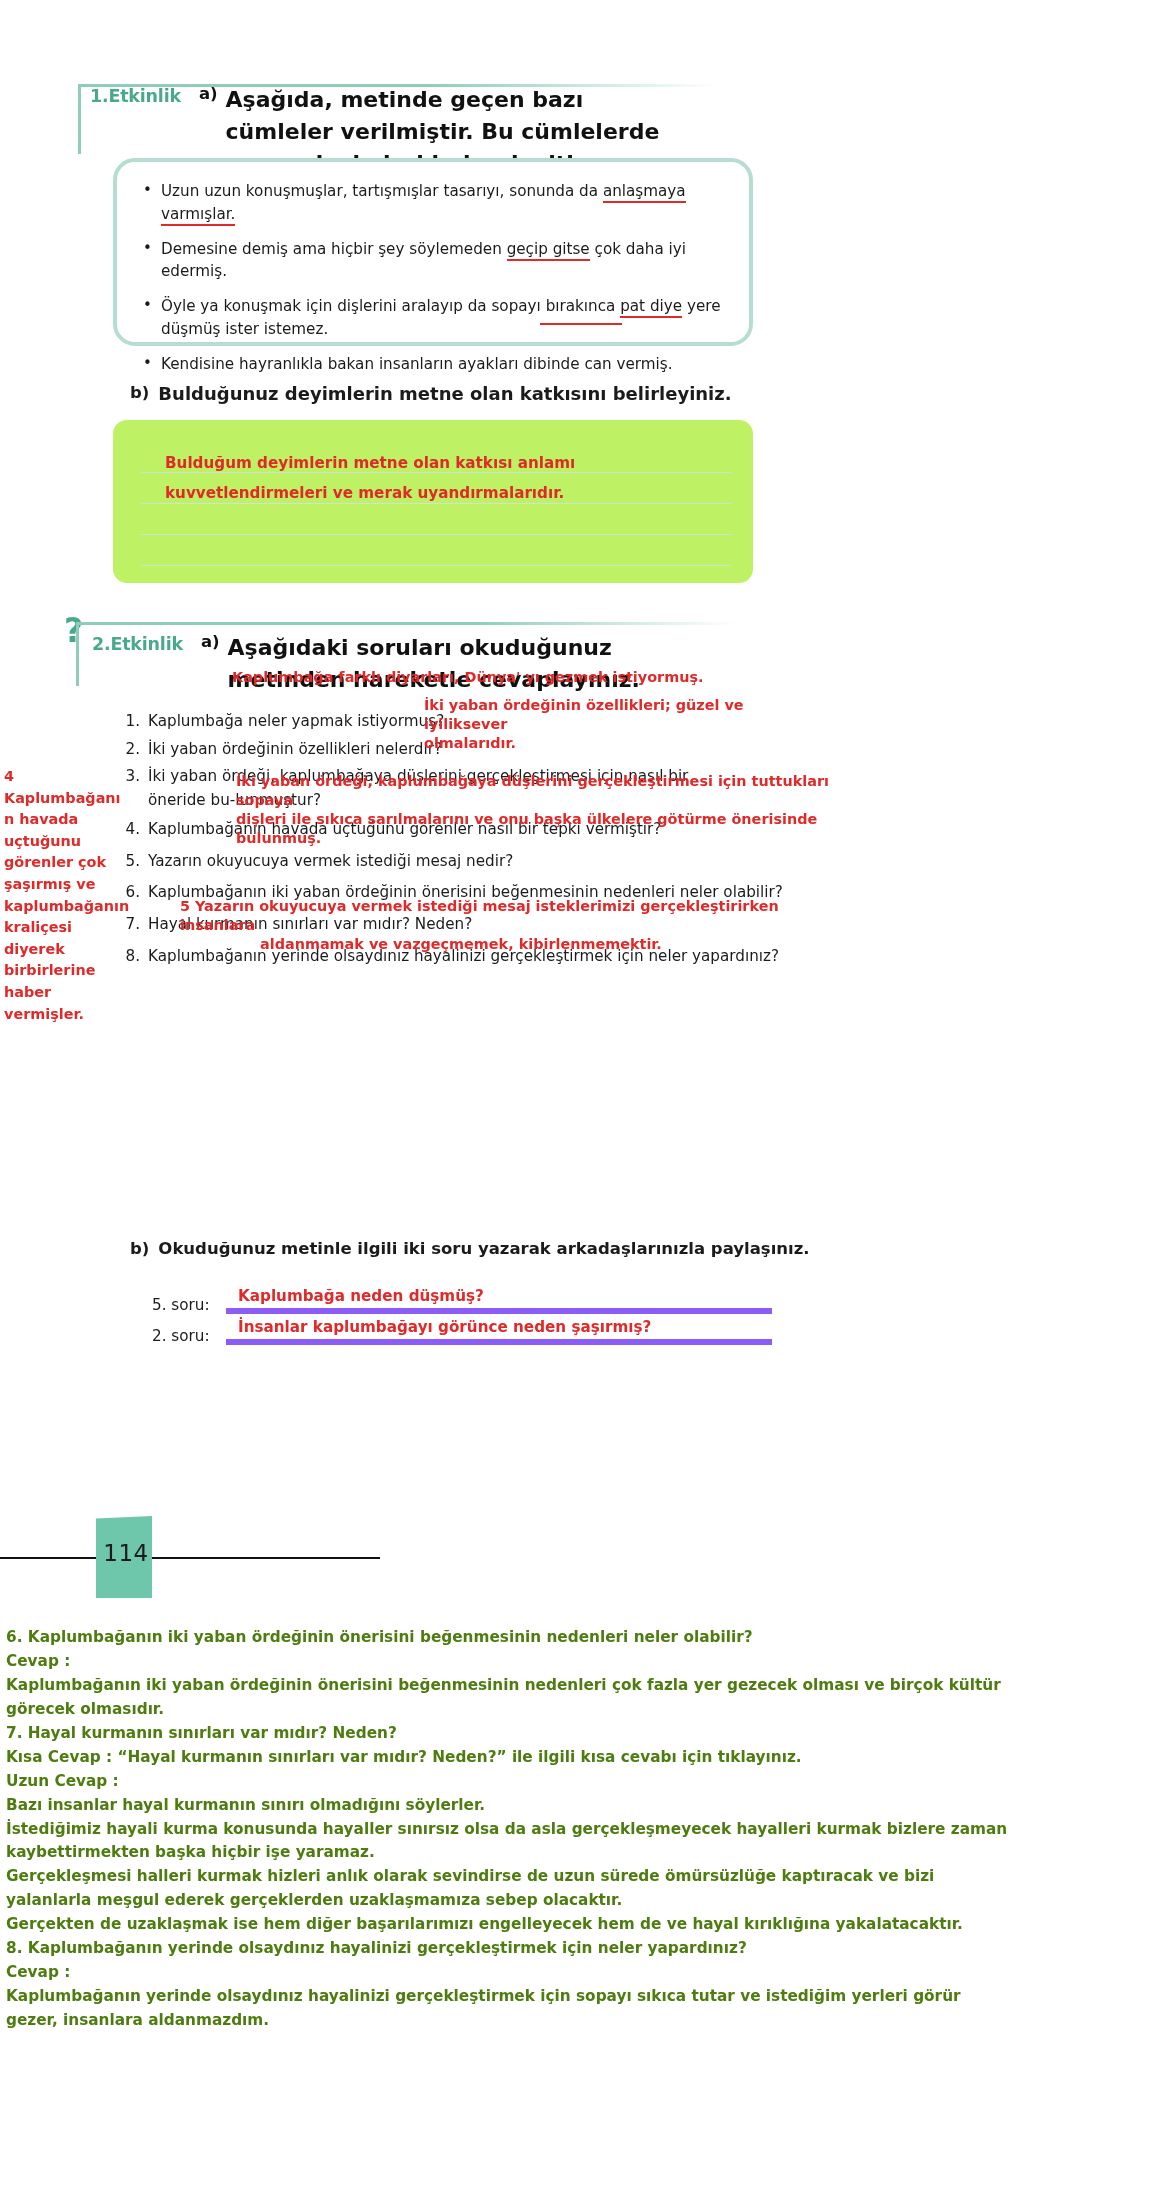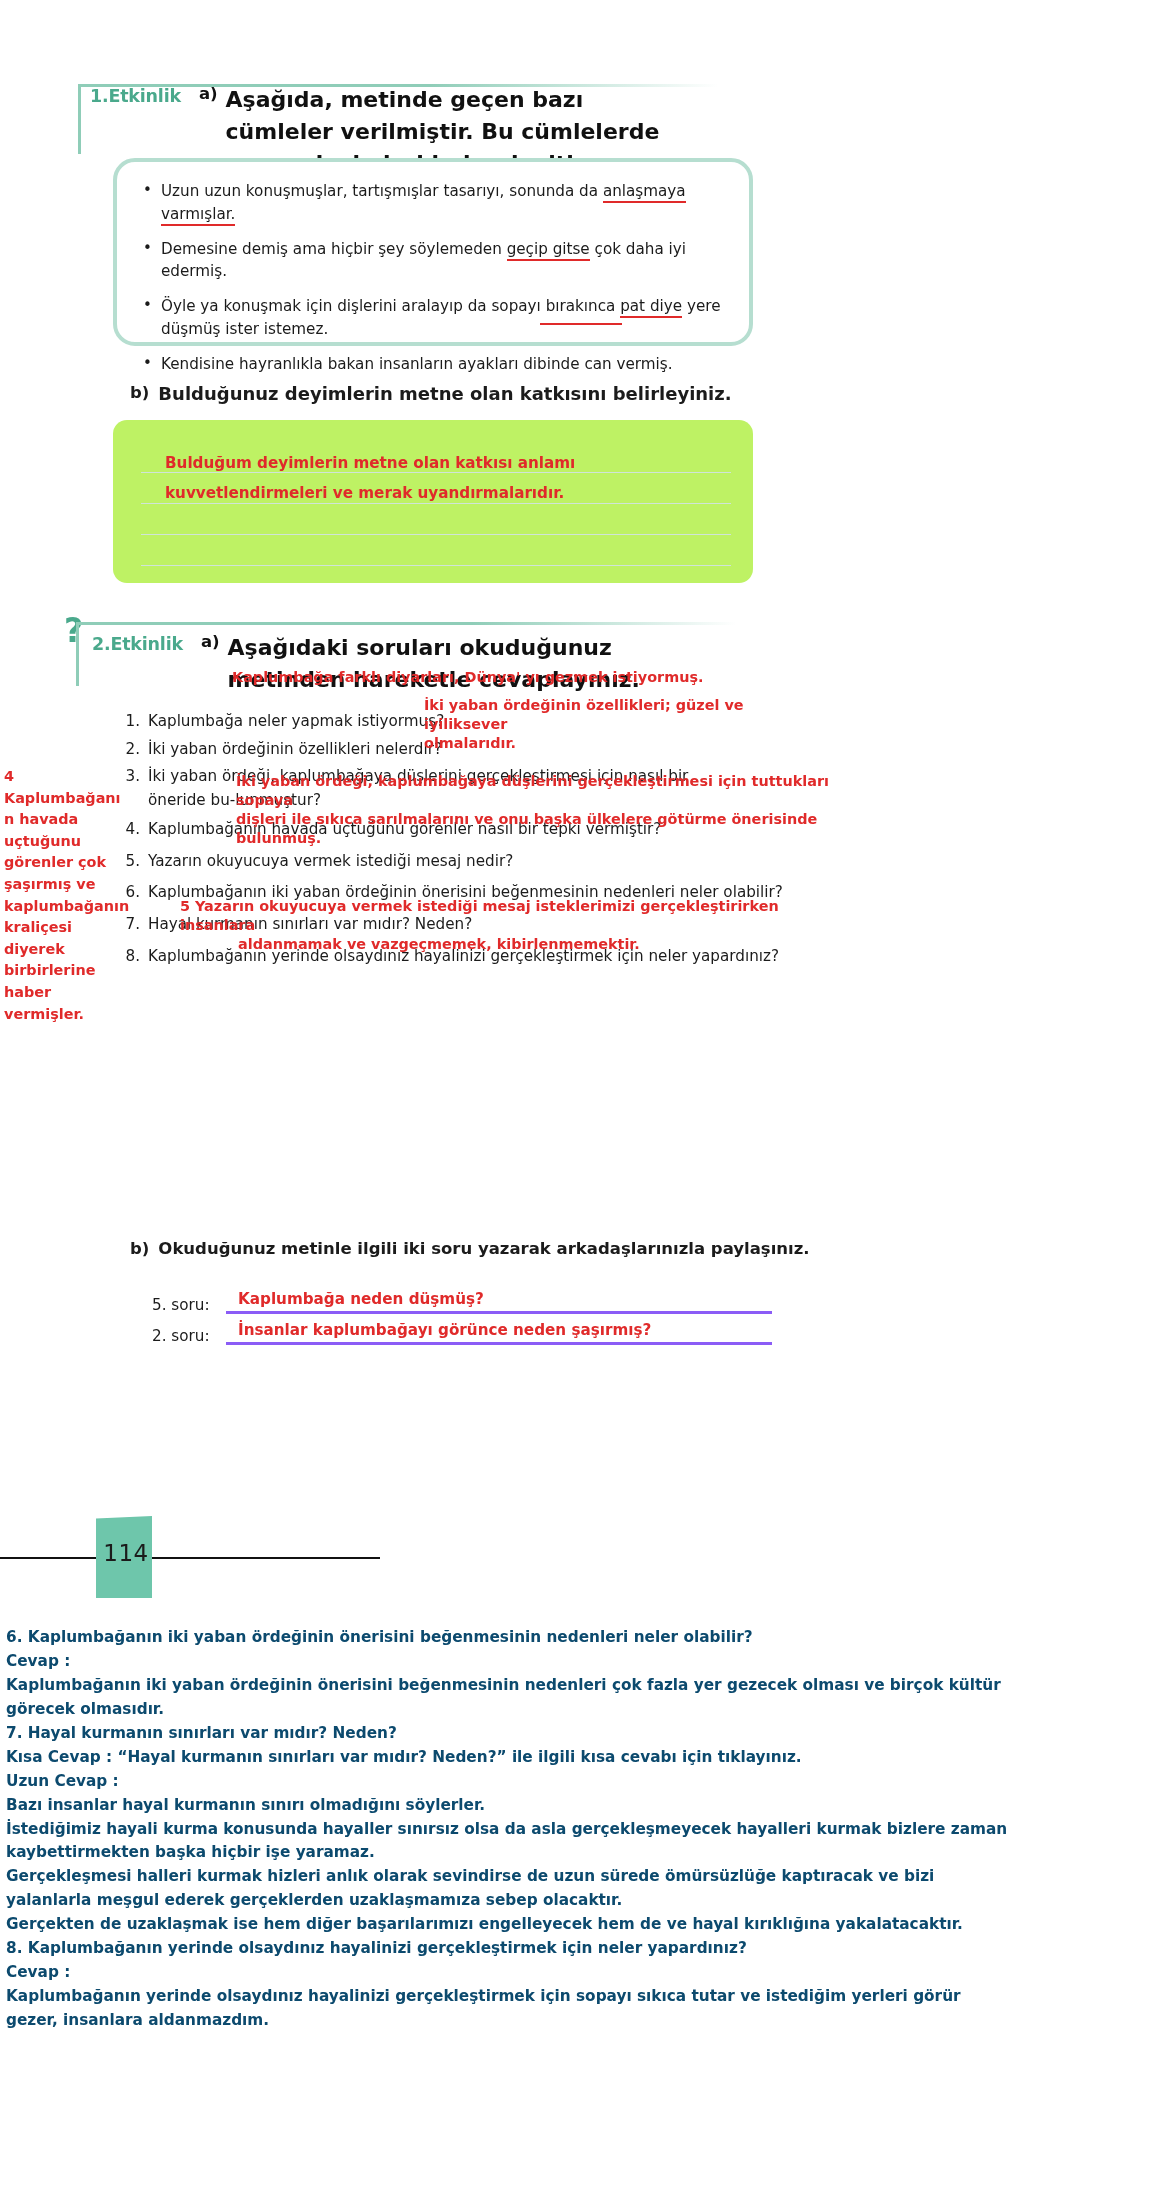--- a/index.html
+++ b/index.html
@@ -265,21 +265,21 @@
     align-items: flex-end;
     height: 31px;
   }
   .soru-row .lbl {
     font-size: 15.2px;
     width: 74px;
     color: #1b1b1b;
   }
   .soru-row .fill {
     flex: 1;
-    border-bottom: 3px solid #8b5cf6;
+    border-bottom: 6px solid #8b5cf6;
     position: relative;
     height: 26px;
   }
   .soru-row .fill span {
     position: absolute;
     left: 12px;
     bottom: 3px;
     color: #e02a2a;
     font-weight: bold;
     font-size: 15.2px;
@@ -313,21 +313,21 @@
     color: #1b1b1b;
     letter-spacing: 0.5px;
   }
 
   
   .transcript {
     position: absolute;
     left: 6px;
     top: 1626px;
     width: 1100px;
-    color: #0c4a6e;
+    color: #4d7c0f;
     font-weight: bold;
     font-size: 15.3px;
     line-height: 1.5;
   }
   .transcript p { margin: 0 0 1px 0; }
 </style>
 </head>
 <body>
 
 <div class="page">
@@ -433,21 +433,21 @@
 
   <div class="hw" style="left:236px; top:772px; width:620px;">
     <div>İki yaban ördeği, kaplumbağaya düşlerini gerçekleştirmesi için tuttukları sopaya</div>
     <div>dişleri ile sıkıca sarılmalarını ve onu başka ülkelere götürme önerisinde bulunmuş.</div>
   </div>
 
   <div class="hw" style="left:4px; top:766px; width:112px; line-height:1.5;">4 Kaplumbağanı n havada uçtuğunu görenler çok şaşırmış ve kaplumbağanın kraliçesi diyerek birbirlerine haber vermişler.</div>
 
   <div class="hw" style="left:180px; top:897px; width:640px;">
     <div>5 Yazarın okuyucuya vermek istediği mesaj isteklerimizi gerçekleştirirken insanlara</div>
-    <div style="margin-left:58px;">aldanmamak ve vazgeçmemek, kibirlenmemektir.</div>
+    <div style="margin-left:80px;">aldanmamak ve vazgeçmemek, kibirlenmemektir.</div>
   </div>
 
   <div class="act2-b">
     <span class="letter">b)</span>
     <span class="qtext">Okuduğunuz metinle ilgili iki soru yazarak arkadaşlarınızla paylaşınız.</span>
   </div>
 
   <div class="soru-rows">
     <div class="soru-row">
       <span class="lbl">5. soru:</span>

